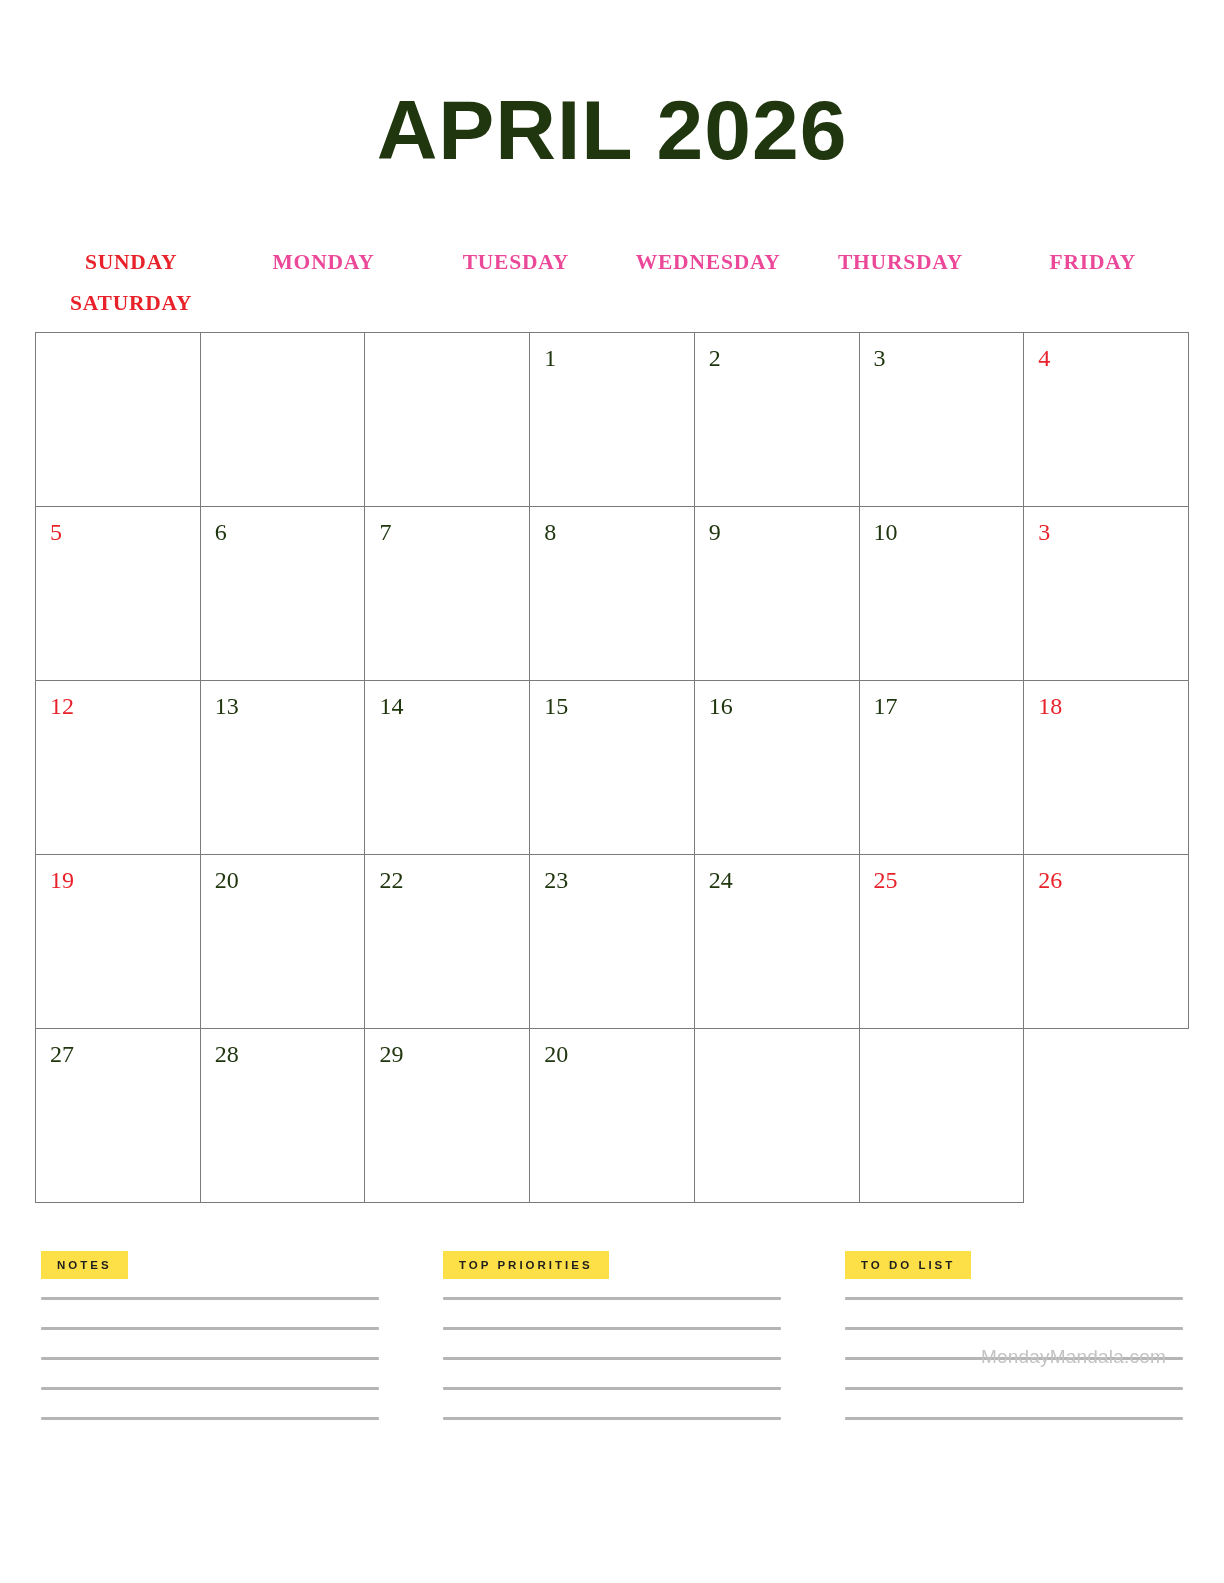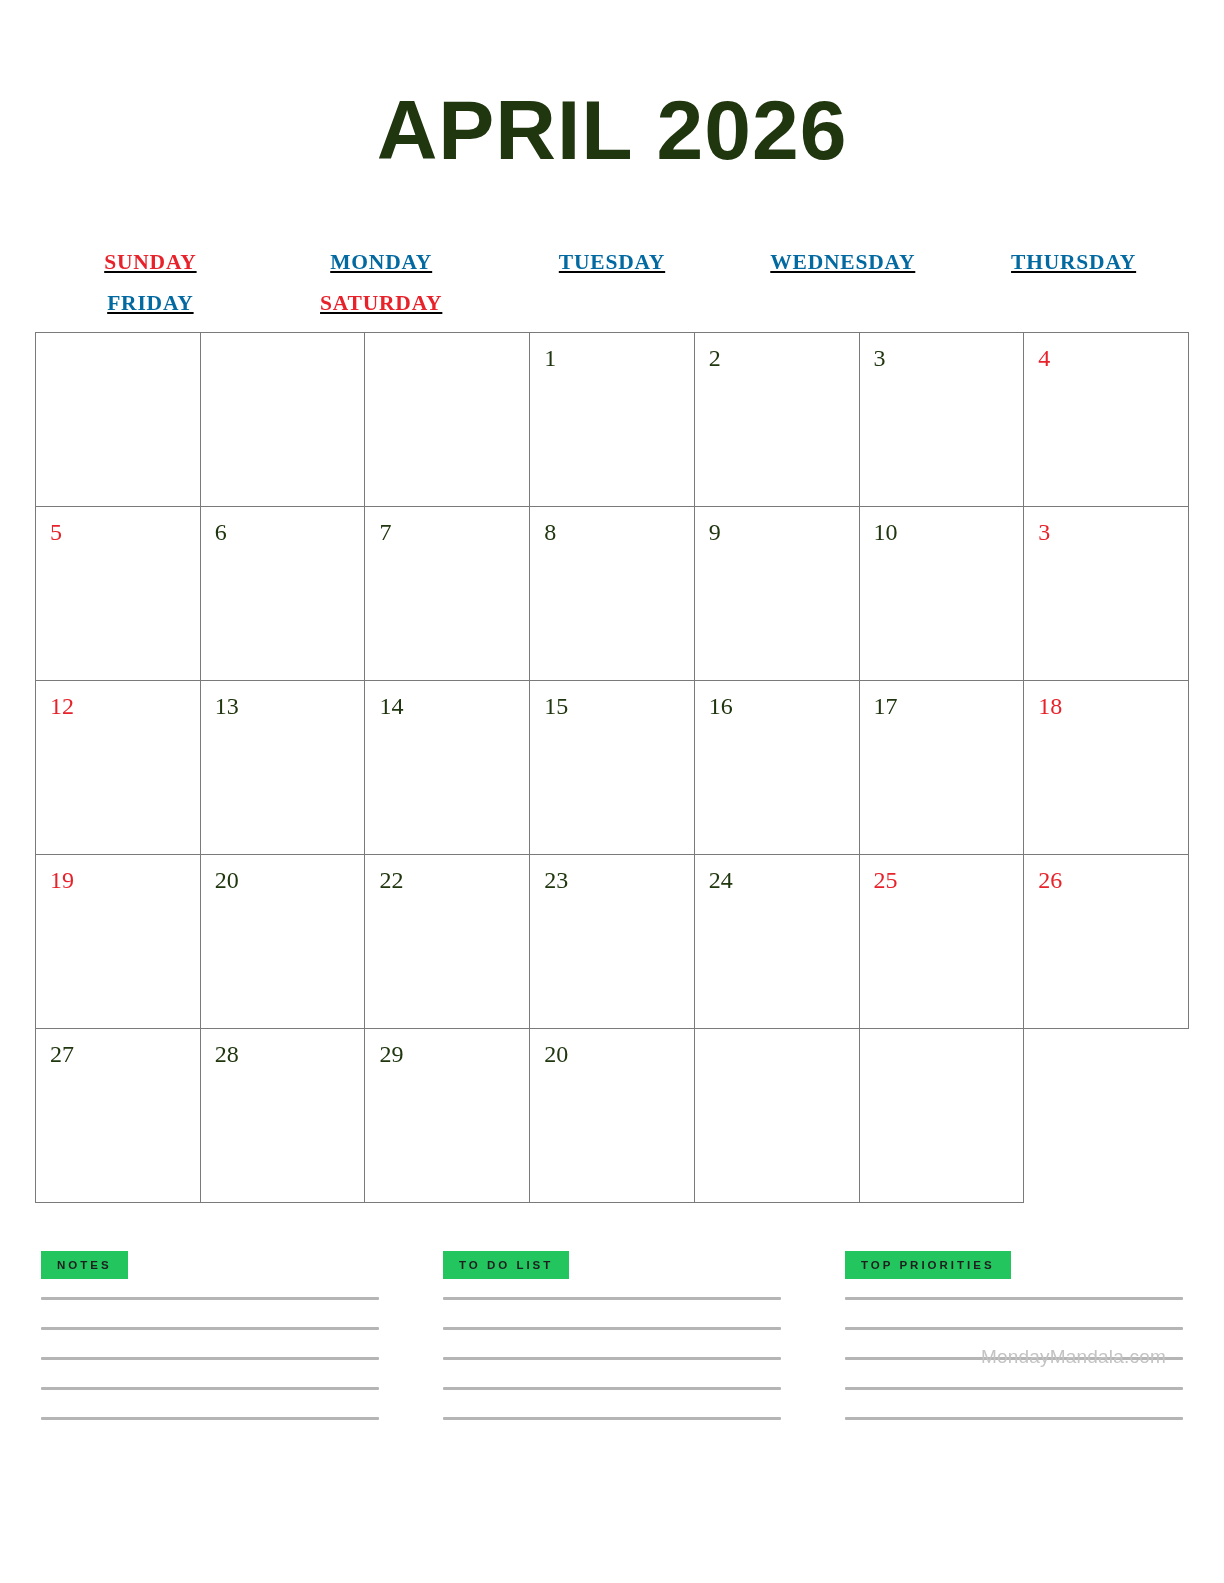--- a/index.html
+++ b/index.html
@@ -30,32 +30,31 @@
     letter-spacing: 1px;
     color: #20360f;
     margin: 0;
     padding-top: 88px;
     line-height: 1;
   }
 
   
   .weekdays {
     display: grid;
-    grid-template-columns: repeat(5, 1fr);
+    grid-template-columns: repeat(6, 1fr);
     width: 1154px;
     margin: 0 auto;
     padding-top: 78px;
-    text-decoration: underline;
   }
   .weekday {
     text-align: center;
     font-size: 21.5px;
     font-weight: bold;
     letter-spacing: 0.8px;
-    color: #0369a1;
+    color: #ec4899;
     padding-bottom: 16px;
     font-family: "Liberation Serif", serif;
   }
   .weekday.weekend {
     color: #e8222a;
   }
 
   
   .grid {
     width: 1154px;
@@ -92,21 +91,21 @@
     padding-top: 48px;
     display: grid;
     grid-template-columns: repeat(3, 1fr);
     column-gap: 52px;
   }
   .note-block {
     position: relative;
   }
   .note-label {
     display: inline-block;
-    background: #22c55e;
+    background: #fde047;
     color: #1e1e1e;
     font-size: 11.5px;
     font-weight: bold;
     letter-spacing: 3px;
     padding: 8px 16px 8px 16px;
     margin-left: 6px;
     box-sizing: border-box;
   }
   .lines {
     margin-top: 18px;
@@ -254,28 +253,28 @@
     </div>
 
   <div class="bottom">
       <div class="note-block"><div class="note-label">NOTES</div><div class="lines">
           <div class="line"></div>
           <div class="line"></div>
           <div class="line"></div>
           <div class="line"></div>
           <div class="line"></div>
         </div></div>
+      <div class="note-block"><div class="note-label">TOP PRIORITIES</div><div class="lines">
+          <div class="line"></div>
+          <div class="line"></div>
+          <div class="line"></div>
+          <div class="line"></div>
+          <div class="line"></div>
+        </div></div>
       <div class="note-block"><div class="note-label">TO DO LIST</div><div class="lines">
-          <div class="line"></div>
-          <div class="line"></div>
-          <div class="line"></div>
-          <div class="line"></div>
-          <div class="line"></div>
-        </div></div>
-      <div class="note-block"><div class="note-label">TOP PRIORITIES</div><div class="lines">
           <div class="line"></div>
           <div class="line"></div>
           <div class="line"></div>
           <div class="line"></div>
           <div class="line"></div>
         </div></div>
     </div>
 
   <div class="footer">MondayMandala.com</div>
 

